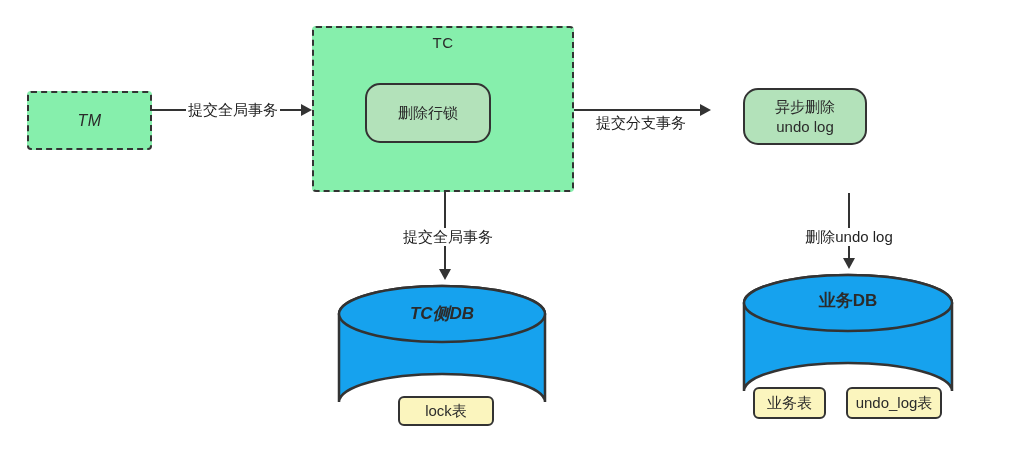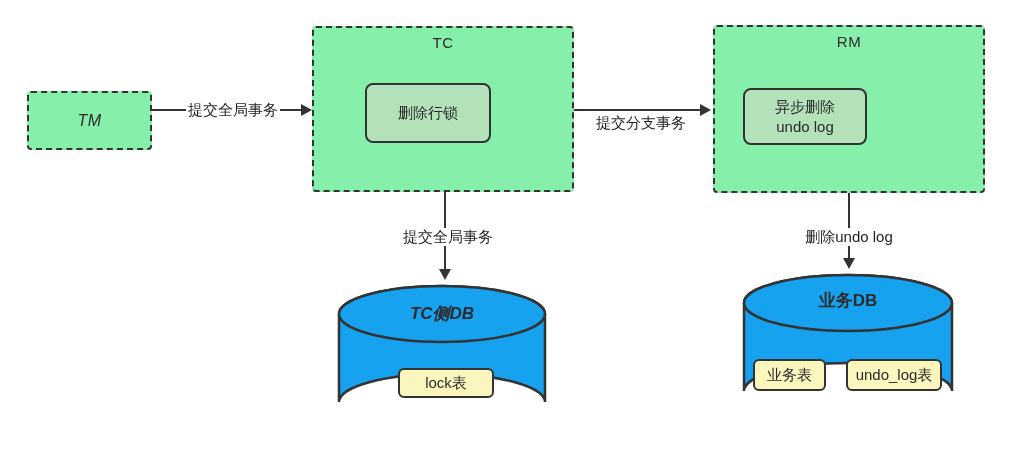--- a/index.html
+++ b/index.html
@@ -32,21 +32,21 @@
 
   .node-label { font-size: 16px; color: #2b2b2b; letter-spacing: 0.5px; }
   .box-title {
     width: 100%; text-align: center; padding-top: 6px;
     font-size: 15px; color: #2b2b2b; letter-spacing: 0.5px;
   }
 
   
   .action-box {
     border: 2px solid #333333;
-    border-radius: 8px;
+    border-radius: 15px;
     background: #b3e2ba;
     box-sizing: border-box;
     display: flex; flex-direction: column;
     align-items: center; justify-content: center;
     font-size: 15px; color: #2b2b2b;
     line-height: 20px;
   }
   .tc-action { left: 365px; top: 83px; width: 126px; height: 60px; }
   .rm-action { left: 743px; top: 88px; width: 124px; height: 57px; }
 
@@ -86,20 +86,21 @@
 
   
   .table-chip {
     border: 2px solid #333333;
     border-radius: 6px;
     background: #fbf5be;
     box-sizing: border-box;
     display: flex; align-items: center; justify-content: center;
     font-size: 15px; color: #2b2b2b;
     white-space: nowrap;
+    margin-top: 28px;
   }
   .lock-chip    { left: 398px; top: 368px; width: 96px; height: 30px; }
   .biz-chip     { left: 753px; top: 359px; width: 73px; height: 32px; }
   .undolog-chip { left: 846px; top: 359px; width: 96px; height: 32px; }
 </style>
 </head>
 <body>
 
 <div class="canvas">
 
@@ -107,23 +108,20 @@
     <span class="node-label">TM</span>
   </div>
 
   <div class="abs dashed-box tc-box">
     <div class="box-title">TC</div>
   </div>
   <div class="abs action-box tc-action">
     <span>删除行锁</span>
   </div>
 
-  <div class="abs dashed-box rm-box">
-    <div class="box-title">RM</div>
-  </div>
   <div class="abs action-box rm-action">
     <span>异步删除</span>
     <span>undo log</span>
   </div>
 
   <div class="abs hline" style="left:151px; top:109px; width:152px;"></div>
   <div class="abs arrow-right" style="left:301px; top:104px;"></div>
   <div class="abs edge-label" style="left:233px; top:101px;text-align:right;">提交全局事务</div>
 
   <div class="abs hline" style="left:574px; top:109px; width:128px;"></div>

